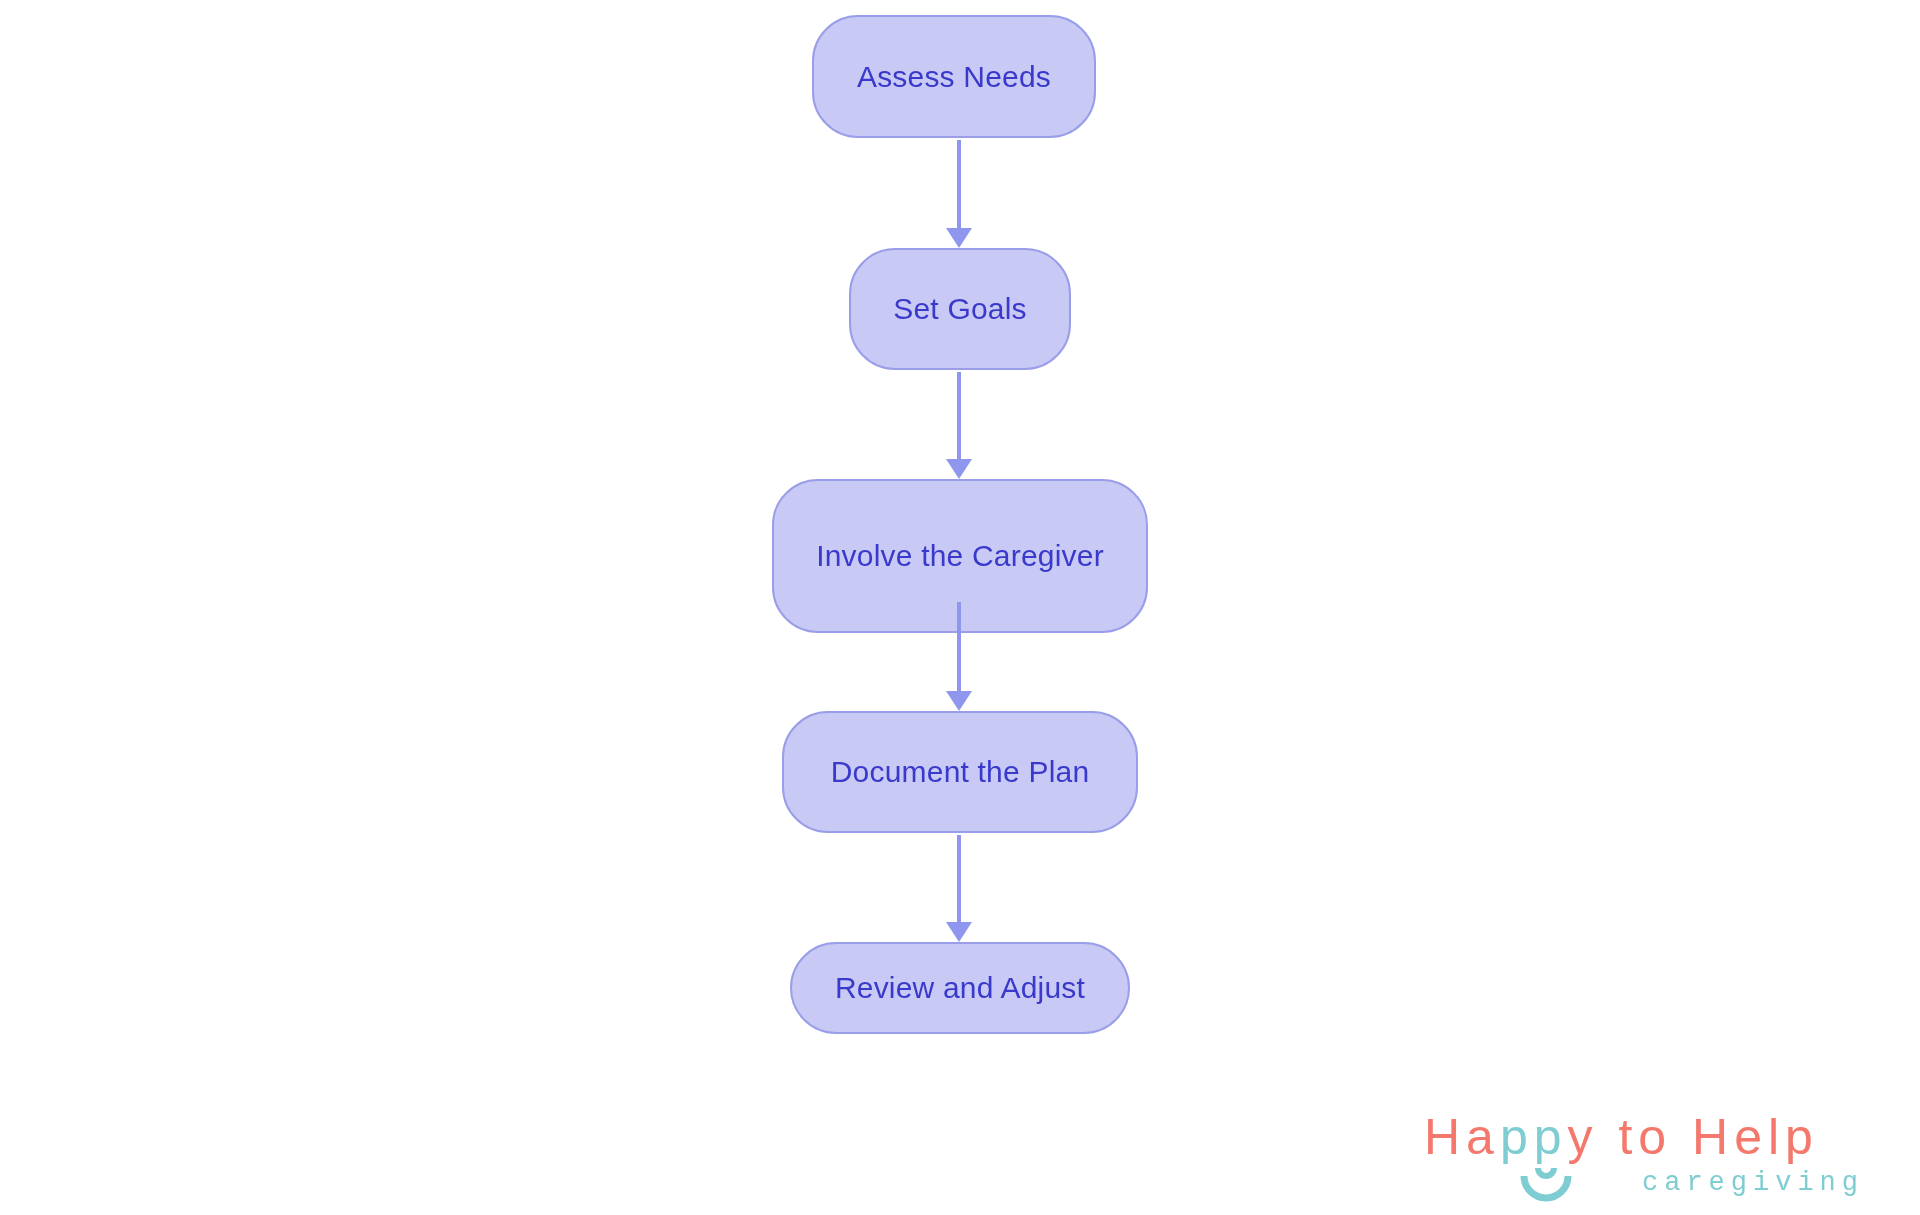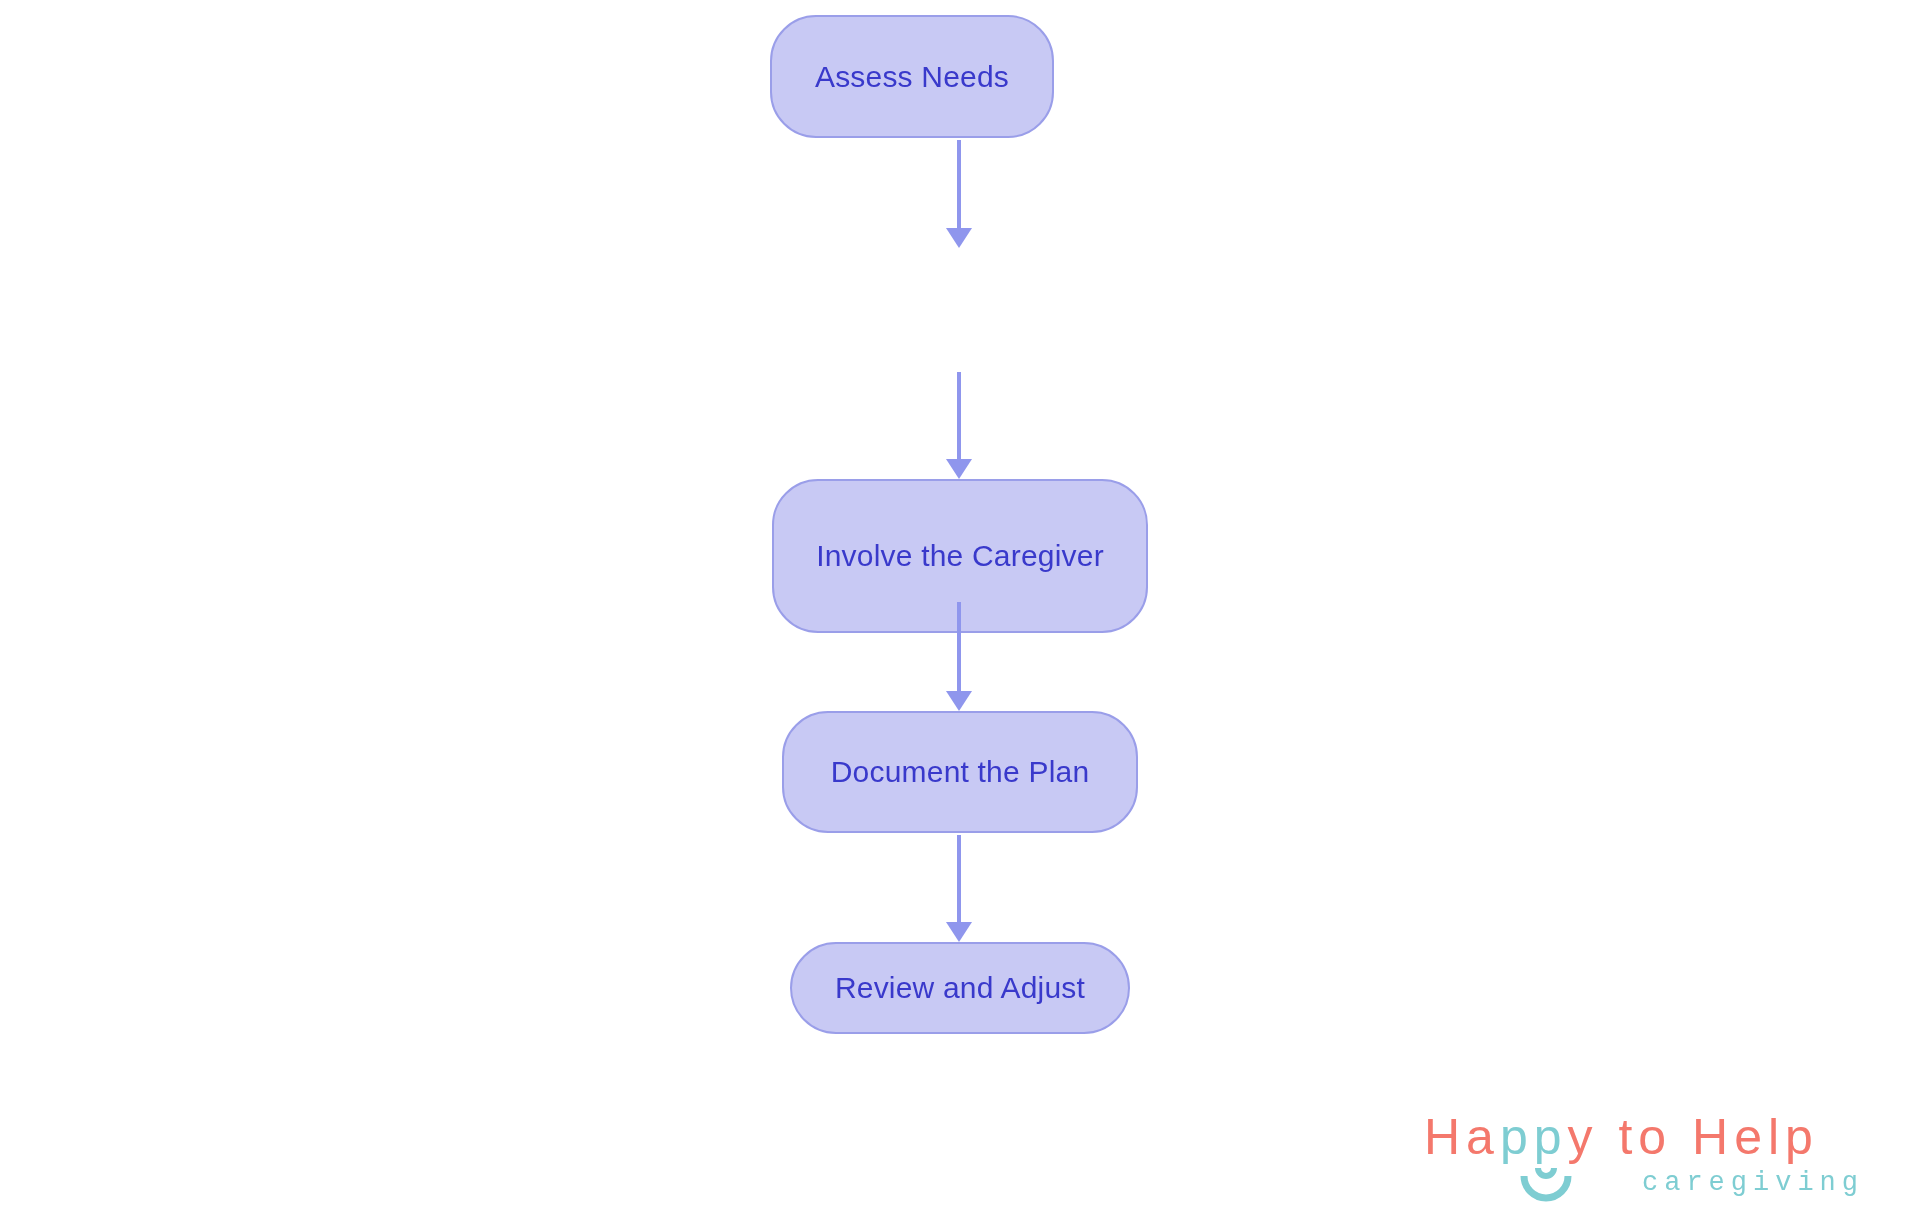--- a/index.html
+++ b/index.html
@@ -20,21 +20,21 @@
     border: 2px solid #9a9ee9;
     border-radius: 46px;
     display: flex;
     align-items: center;
     justify-content: center;
     color: #3939cb;
     font-size: 30px;
     letter-spacing: 0.2px;
     white-space: nowrap;
   }
-  .node-1 { left: 770px; top: 15px;  width: 284px; height: 123px; }
+  .node-1 { left: 812px; top: 15px;  width: 284px; height: 123px; }
   .node-2 { left: 849px; top: 248px; width: 222px; height: 122px; }
   .node-3 { left: 772px; top: 479px; width: 376px; height: 154px; }
   .node-4 { left: 782px; top: 711px; width: 356px; height: 122px; }
   .node-5 { left: 790px; top: 942px; width: 340px; height: 92px; }
 
   
   .arrow { position: absolute; left: 946px; width: 26px; }
   .arrow-1 { top: 140px; height: 108px; }
   .arrow-2 { top: 372px; height: 107px; }
   .arrow-3 { top: 602px; height: 109px; }
@@ -81,20 +81,23 @@
   }
 </style>
 </head>
 <body>
 
 <div class="canvas">
 
   <div class="node node-1">
     <span>Assess Needs</span>
   </div>
+  <div class="node node-2">
+    <span>Set Goals</span>
+  </div>
   <div class="node node-3">
     <span>Involve the Caregiver</span>
   </div>
   <div class="node node-4">
     <span>Document the Plan</span>
   </div>
   <div class="node node-5">
     <span>Review and Adjust</span>
   </div>
 

